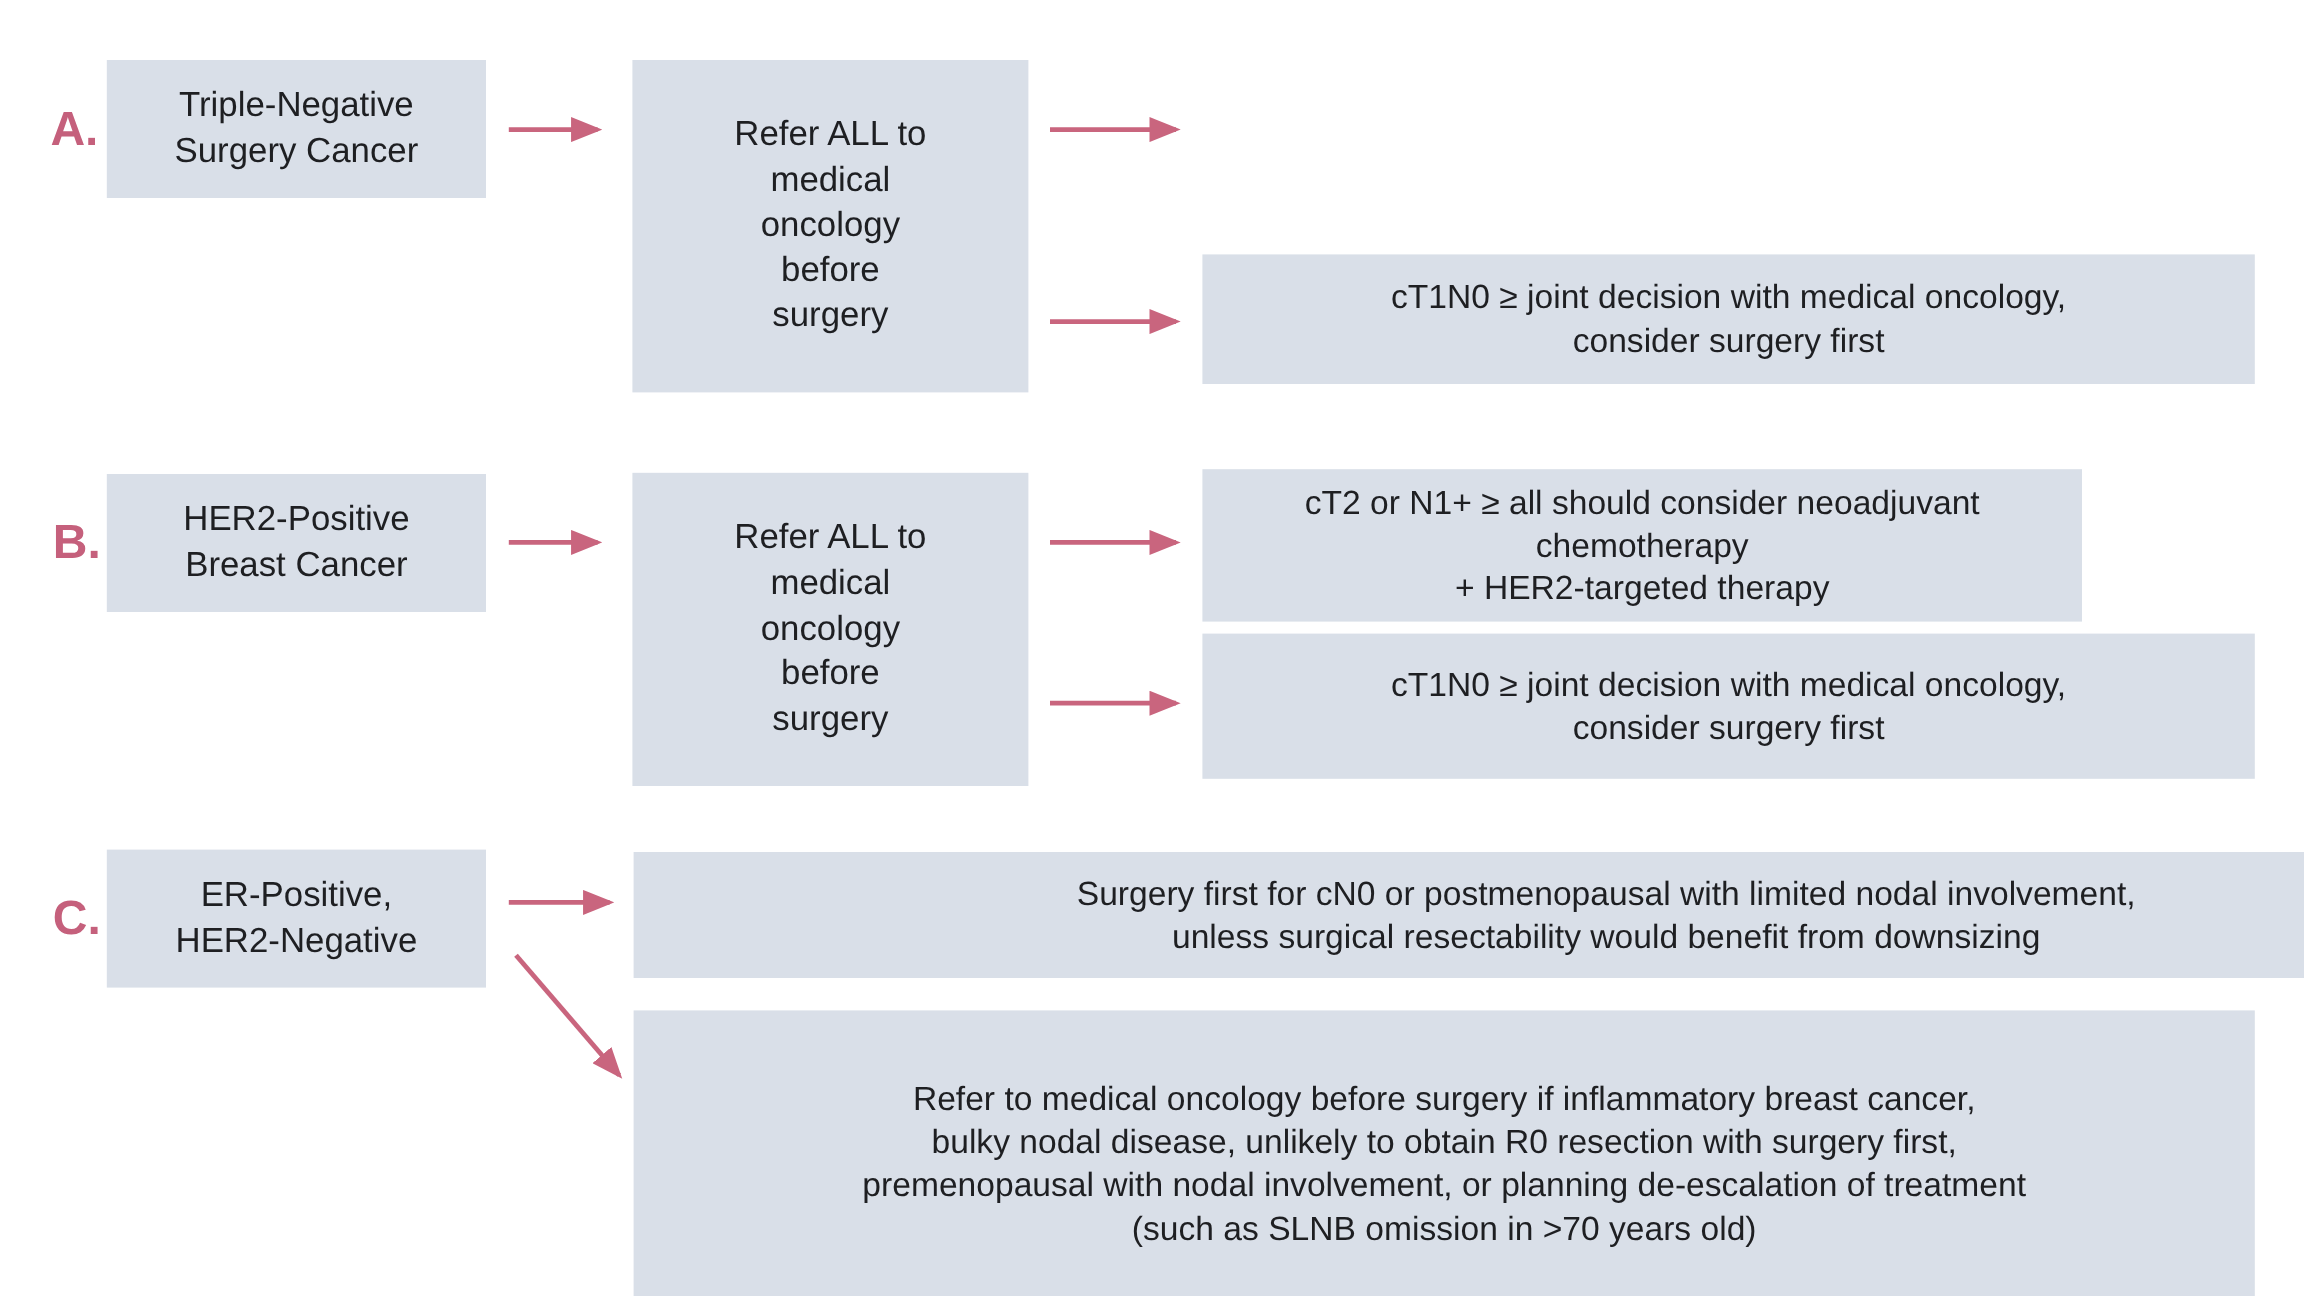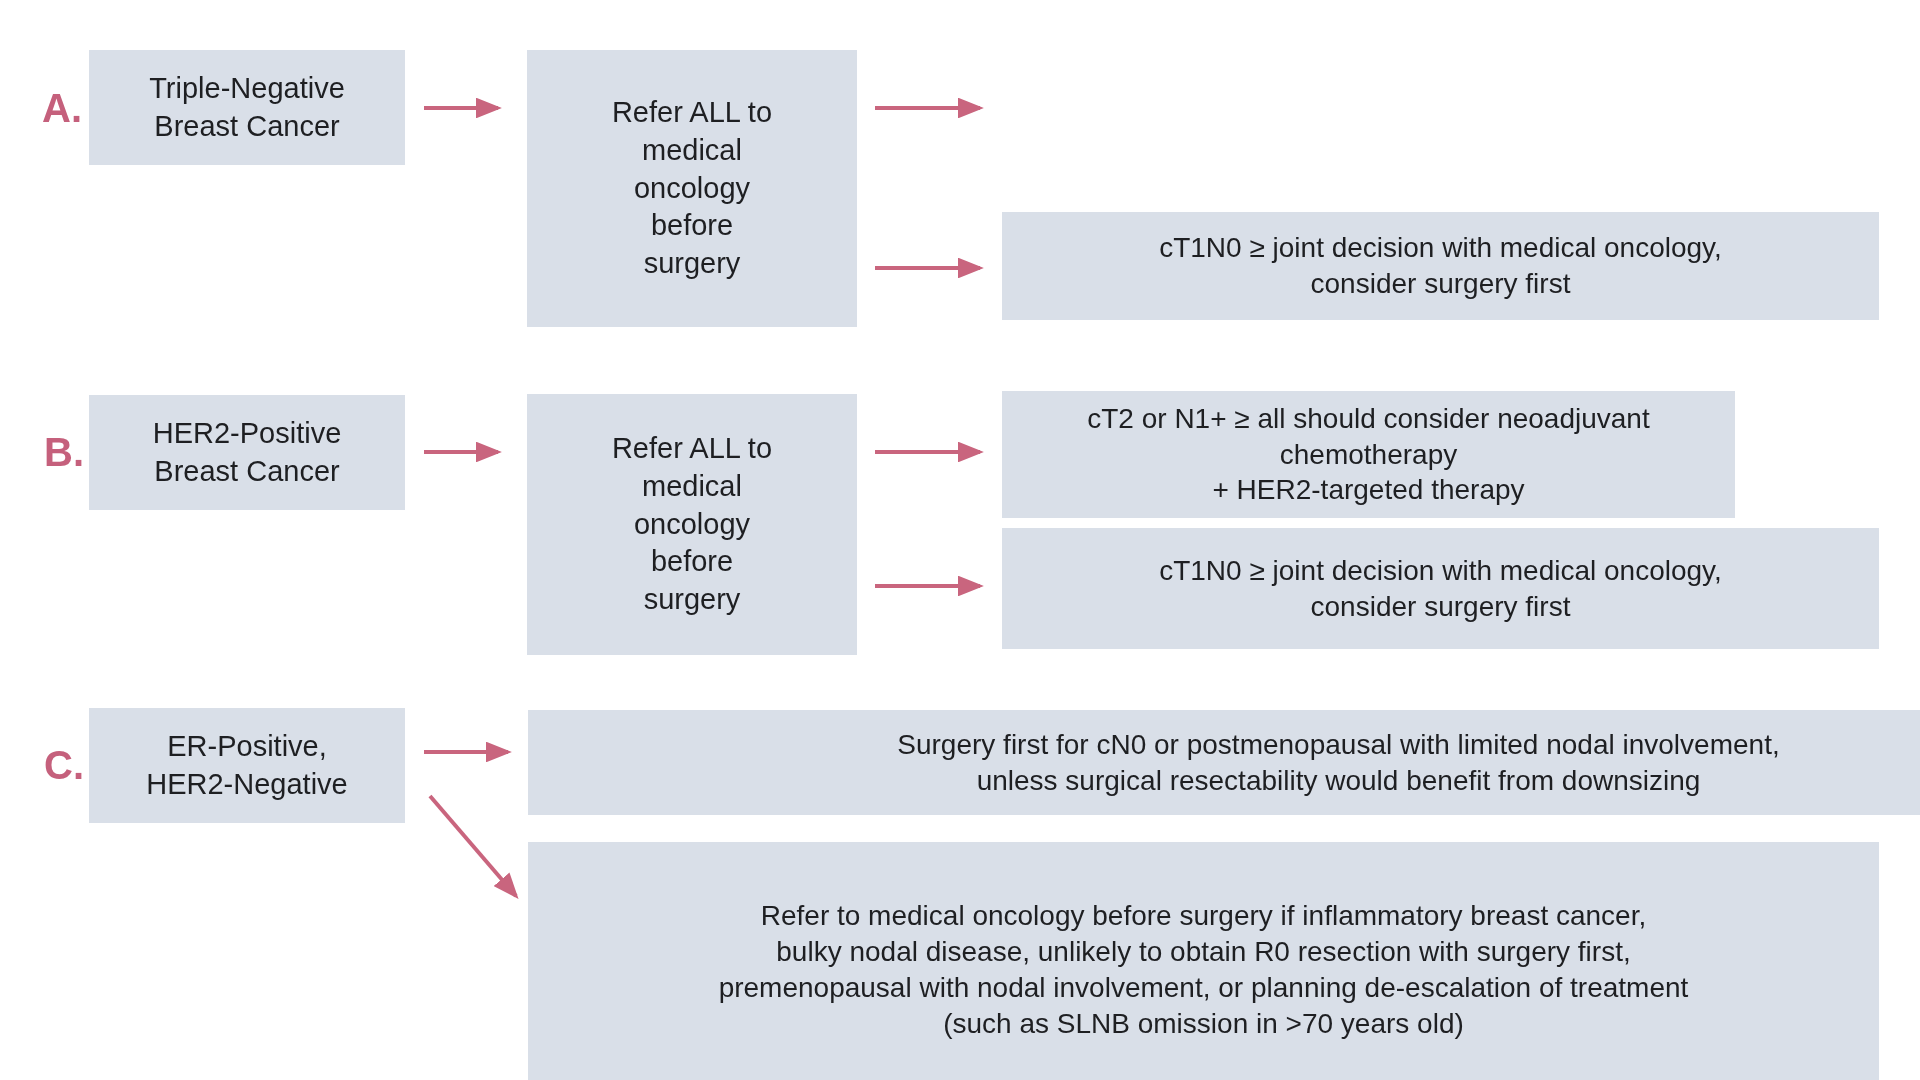--- a/index.html
+++ b/index.html
@@ -66,21 +66,21 @@
     <path class="arrow" d="M875 268 H980" marker-end="url(#ah)"></path>
     <path class="arrow" d="M424 452 H498" marker-end="url(#ah)"></path>
     <path class="arrow" d="M875 452 H980" marker-end="url(#ah)"></path>
     <path class="arrow" d="M875 586 H980" marker-end="url(#ah)"></path>
     <path class="arrow" d="M424 752 H508" marker-end="url(#ah)"></path>
     <path class="arrow" d="M430 796 L516 896" marker-end="url(#ah)"></path>
   </svg>
 
   <div class="section-label" style="left:42px; top:88px;">A.</div>
   <div class="box" style="left:89px; top:50px; width:316px; height:115px; font-size:29px;">Triple-Negative
-Breast Cancer</div>
+Surgery Cancer</div>
   <div class="box" style="left:527px; top:50px; width:330px; height:277px; font-size:29px; line-height:1.3;">Refer ALL to
 medical
 oncology
 before
 surgery</div>
   <div class="box" style="left:1002px; top:212px; width:877px; height:108px;">cT1N0 ≥ joint decision with medical oncology,
 consider surgery first</div>
 
   <div class="section-label" style="left:44px; top:432px;">B.</div>
   <div class="box" style="left:89px; top:395px; width:316px; height:115px; font-size:29px;text-align:center;">HER2-Positive

